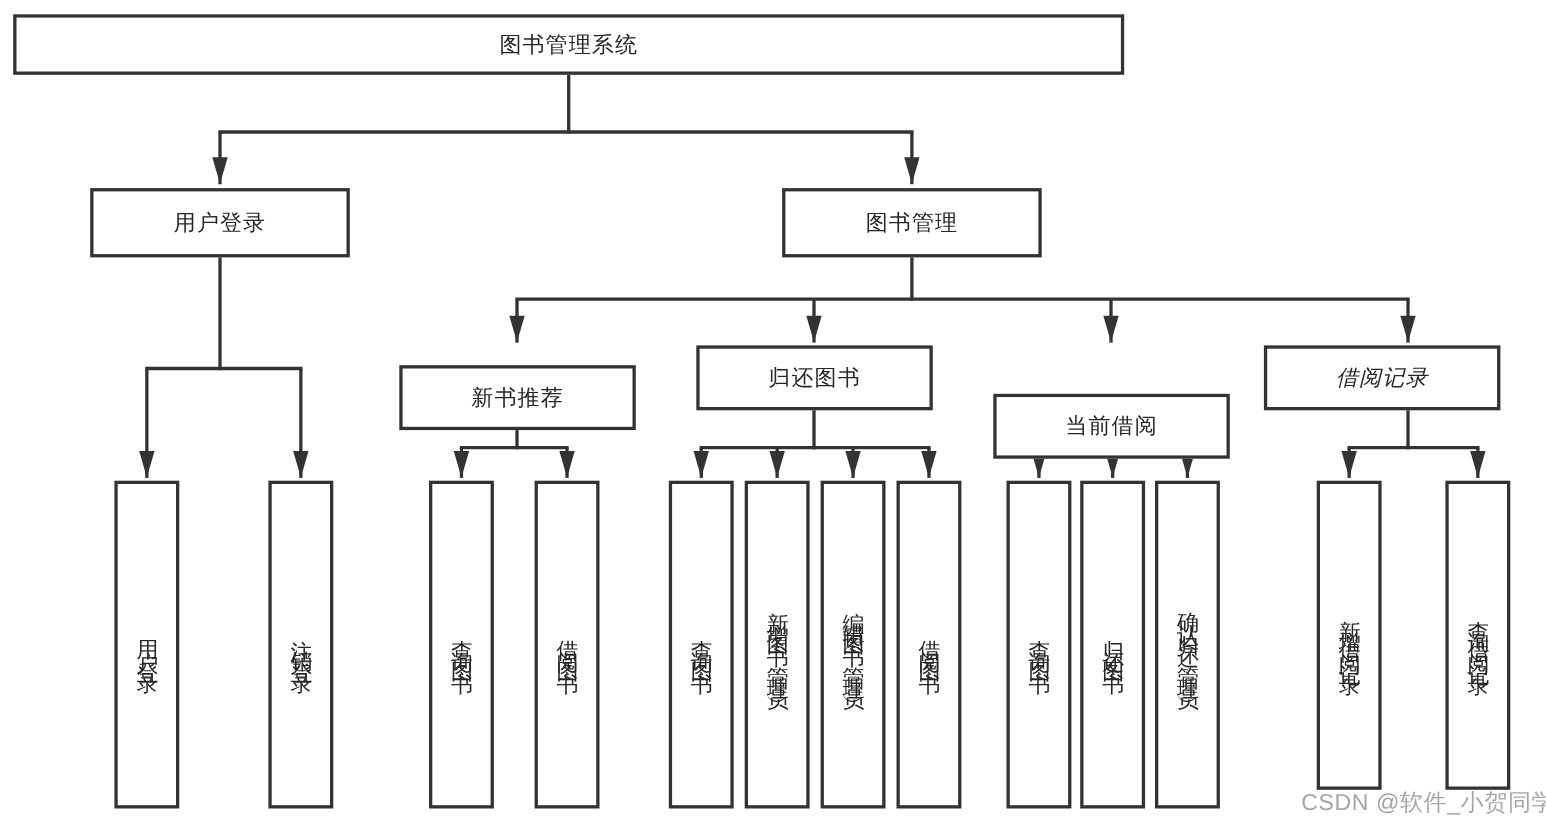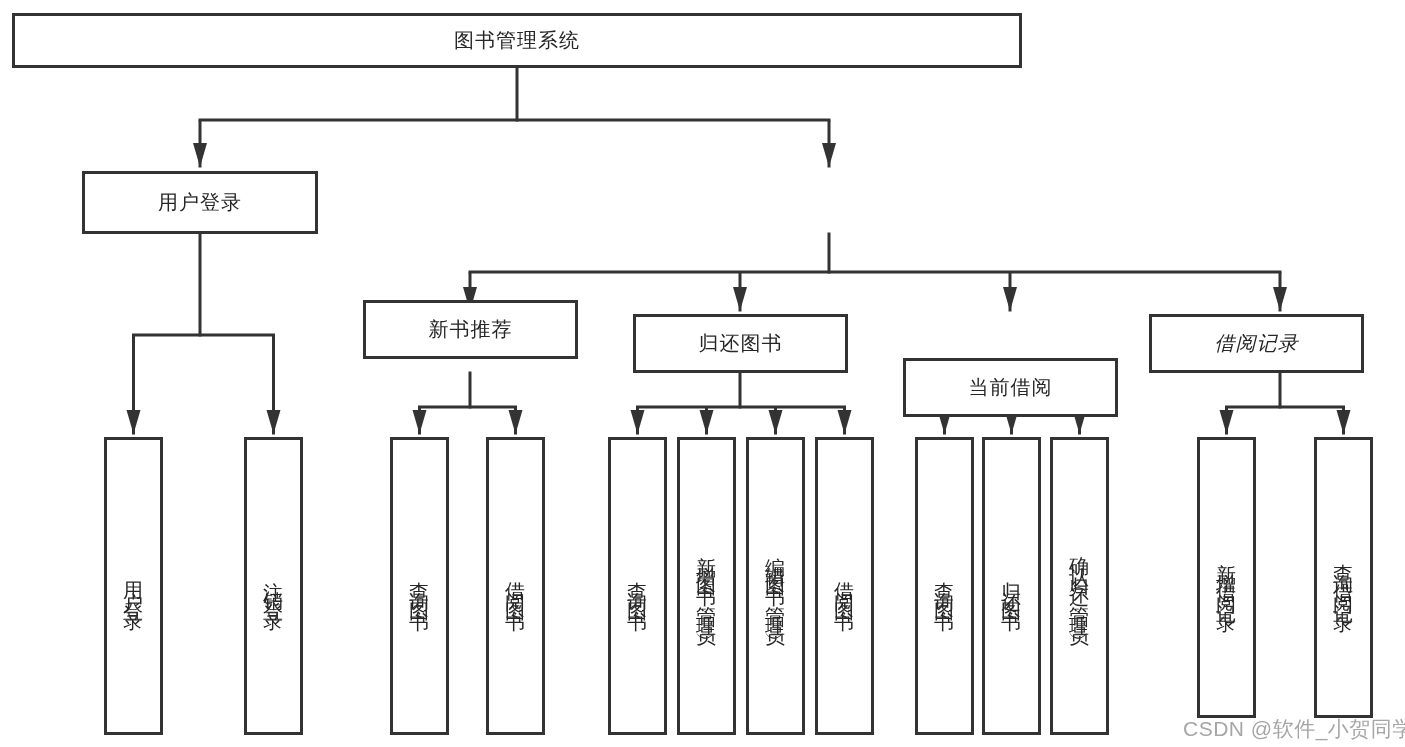--- a/index.html
+++ b/index.html
@@ -34,21 +34,21 @@
     writing-mode:vertical-rl;
     text-orientation:mixed;
     letter-spacing:10px;
     font-size:20px;
     line-height:1;
   }
   
   #box-root     {left:12px;  top:13px;  width:1010px; height:55px;}
   #box-user     {left:82px;  top:171px; width:236px;  height:63px;}
   #box-mgmt     {left:711px; top:171px; width:236px;  height:63px;}
-  #box-recommend{left:363px; top:300px; width:215px;  height:59px;}
+  #box-recommend{left:363px; top:332px; width:215px;  height:59px;}
   #box-borrow   {left:633px; top:314px; width:215px;  height:59px;}
   #box-current  {left:903px; top:314px; width:215px;  height:59px;margin-top:44px;}
   #box-records  {left:1149px;top:314px; width:215px;  height:59px;font-style:italic;}
   
   .vbox{top:437px;width:59px;height:298px;}
   #leaf-u1  {left:104px;}
   #leaf-u2  {left:244px;}
   #leaf-r1  {left:390px;}
   #leaf-r2  {left:486px;}
   #leaf-b1  {left:608px;}
@@ -122,20 +122,21 @@
 
     <path class="cline" d="M1280 373 V407"></path>
     <path class="cline" d="M1226.5 407 H1343.5"></path>
     <path class="cline" d="M1226.5 409 V433" marker-end="url(#arrowhead)"></path>
     <path class="cline" d="M1343.5 409 V433" marker-end="url(#arrowhead)"></path>
   </svg>
 
   <div class="box" id="box-root">图书管理系统</div>
 
   <div class="box" id="box-user">用户登录</div>
+  <div class="box" id="box-mgmt">图书管理</div>
 
   <div class="box" id="box-recommend">新书推荐</div>
   <div class="box" id="box-borrow">归还图书</div>
   <div class="box" id="box-current">当前借阅</div>
   <div class="box" id="box-records">借阅记录</div>
 
   <div class="box vbox" id="leaf-u1">
     <span class="vtext">用户登录</span>
   </div>
   <div class="box vbox" id="leaf-u2">

